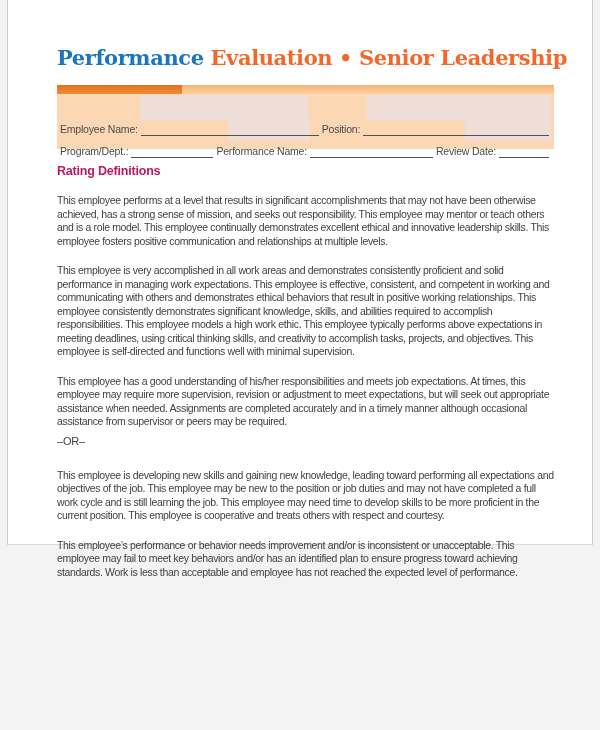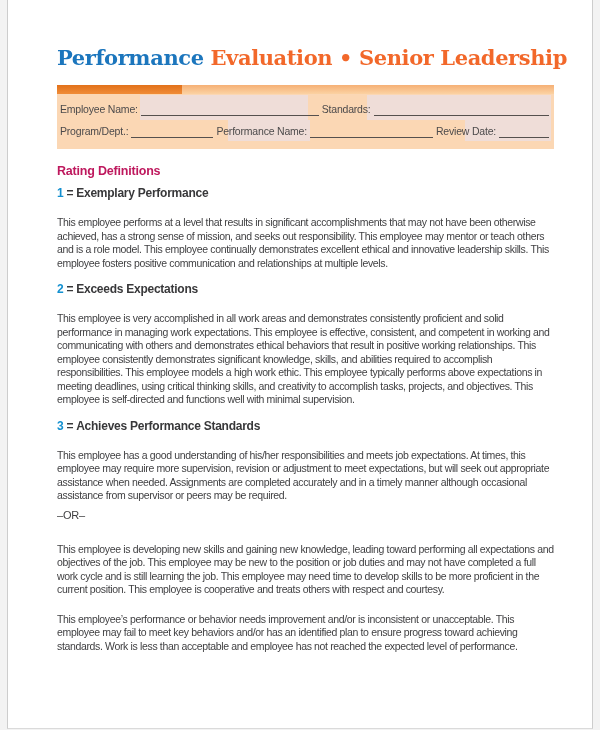--- a/index.html
+++ b/index.html
@@ -5,21 +5,21 @@
   html, body { margin:0; padding:0; }
   body {
     width:600px; height:730px;
     background:#f3f3f3;
     font-family:"Liberation Sans", sans-serif;
     position:relative;
     overflow:hidden;
   }
   .page {
     position:absolute; left:7px; top:0;
-    width:586px; height:729px;
+    width:586px; height:545px;
     background:#ffffff;
     border-left:1px solid #cdcdcd;
     border-right:1px solid #cdcdcd;
     border-bottom:1px solid #dadada;
     box-sizing:border-box;
   }
   .content { margin-left:49px; width:497px; }
 
   
   .doc-title {
@@ -36,21 +36,21 @@
   
   .header-bar { margin-top:15px; height:9px; display:flex; }
   .bar-dark  { width:125px; background:linear-gradient(180deg,#e2711a 0%,#f08c38 100%); }
   .bar-light { flex:1; background:linear-gradient(180deg,#f6b075 0%,#fbd2a3 100%); }
 
   
   .form-panel {
     position:relative;
     height:55px;
     background:#fbd7b4;
-    padding:0 3px 0 3px;
+    padding:20px 3px 0 3px;
     box-sizing:border-box;
     font-size:10.5px;
     color:#4c4a4b;
     letter-spacing:-0.2px;
   }
   .patch { position:absolute; background:#efddd8; z-index:0; }
   .patch-a { left:83px;  top:1px;  width:168px; height:25px; }
   .patch-b { left:310px; top:1px;  width:184px; height:25px; }
   .patch-c { left:171px; top:26px; width:82px;  height:21px; }
   .patch-d { left:408px; top:26px; width:86px;  height:21px; }
@@ -113,51 +113,48 @@
 
     <div class="form-panel">
       <div class="patch patch-a"></div>
       <div class="patch patch-b"></div>
       <div class="patch patch-c"></div>
       <div class="patch patch-d"></div>
 
       <div class="frow">
         <span class="flabel">Employee Name:</span>
         <span class="fline w178"></span>
-        <span class="flabel">Standards:</span>
+        <span class="flabel">Position:</span>
         <span class="fline grow"></span>
       </div>
 
       <div class="frow">
         <span class="flabel">Program/Dept.:</span>
         <span class="fline w82"></span>
         <span class="flabel">Performance Name:</span>
         <span class="fline w123"></span>
         <span class="flabel">Review Date:</span>
         <span class="fline grow"></span>
       </div>
     </div>
 
     <div class="intro">
     </div>
 
     <div class="rating-heading">Rating Definitions</div>
 
     <div class="section" style="margin-top:8px;">
-      <div class="section-heading"><span class="section-num">1</span><span class="section-eq">=</span><span>Exemplary Performance</span></div>
       <div class="section-body">This employee performs at a level that results in significant accomplishments that may not have been otherwise achieved, has a strong sense of mission, and seeks out responsibility. This employee may mentor or teach others and is a role model. This employee continually demonstrates excellent ethical and innovative leadership skills. This employee fosters positive communication and relationships at multiple levels.</div>
     </div>
 
     <div class="section">
-      <div class="section-heading"><span class="section-num">2</span><span class="section-eq">=</span><span>Exceeds Expectations</span></div>
       <div class="section-body">This employee is very accomplished in all work areas and demonstrates consistently proficient and solid performance in managing work expectations. This employee is effective, consistent, and competent in working and communicating with others and demonstrates ethical behaviors that result in positive working relationships. This employee consistently demonstrates significant knowledge, skills, and abilities required to accomplish responsibilities. This employee models a high work ethic. This employee typically performs above expectations in meeting deadlines, using critical thinking skills, and creativity to accomplish tasks, projects, and objectives. This employee is self-directed and functions well with minimal supervision.</div>
     </div>
 
     <div class="section">
-      <div class="section-heading"><span class="section-num">3</span><span class="section-eq">=</span><span>Achieves Performance Standards</span></div>
       <div class="section-body">This employee has a good understanding of his/her responsibilities and meets job expectations. At times, this employee may require more supervision, revision or adjustment to meet expectations, but will seek out appropriate assistance when needed. Assignments are completed accurately and in a timely manner although occasional assistance from supervisor or peers may be required.</div>
       <div class="or-separator">–OR–</div>
       <div class="section-body" style="margin-top:0;">This employee is developing new skills and gaining new knowledge, leading toward performing all expectations and objectives of the job. This employee may be new to the position or job duties and may not have completed a full work cycle and is still learning the job. This employee may need time to develop skills to be more proficient in the current position. This employee is cooperative and treats others with respect and courtesy.</div>
     </div>
 
     <div class="section">
       <div class="section-body">This employee’s performance or behavior needs improvement and/or is inconsistent or unacceptable. This employee may fail to meet key behaviors and/or has an identified plan to ensure progress toward achieving standards. Work is less than acceptable and employee has not reached the expected level of performance.</div>
     </div>
 
   </div>

